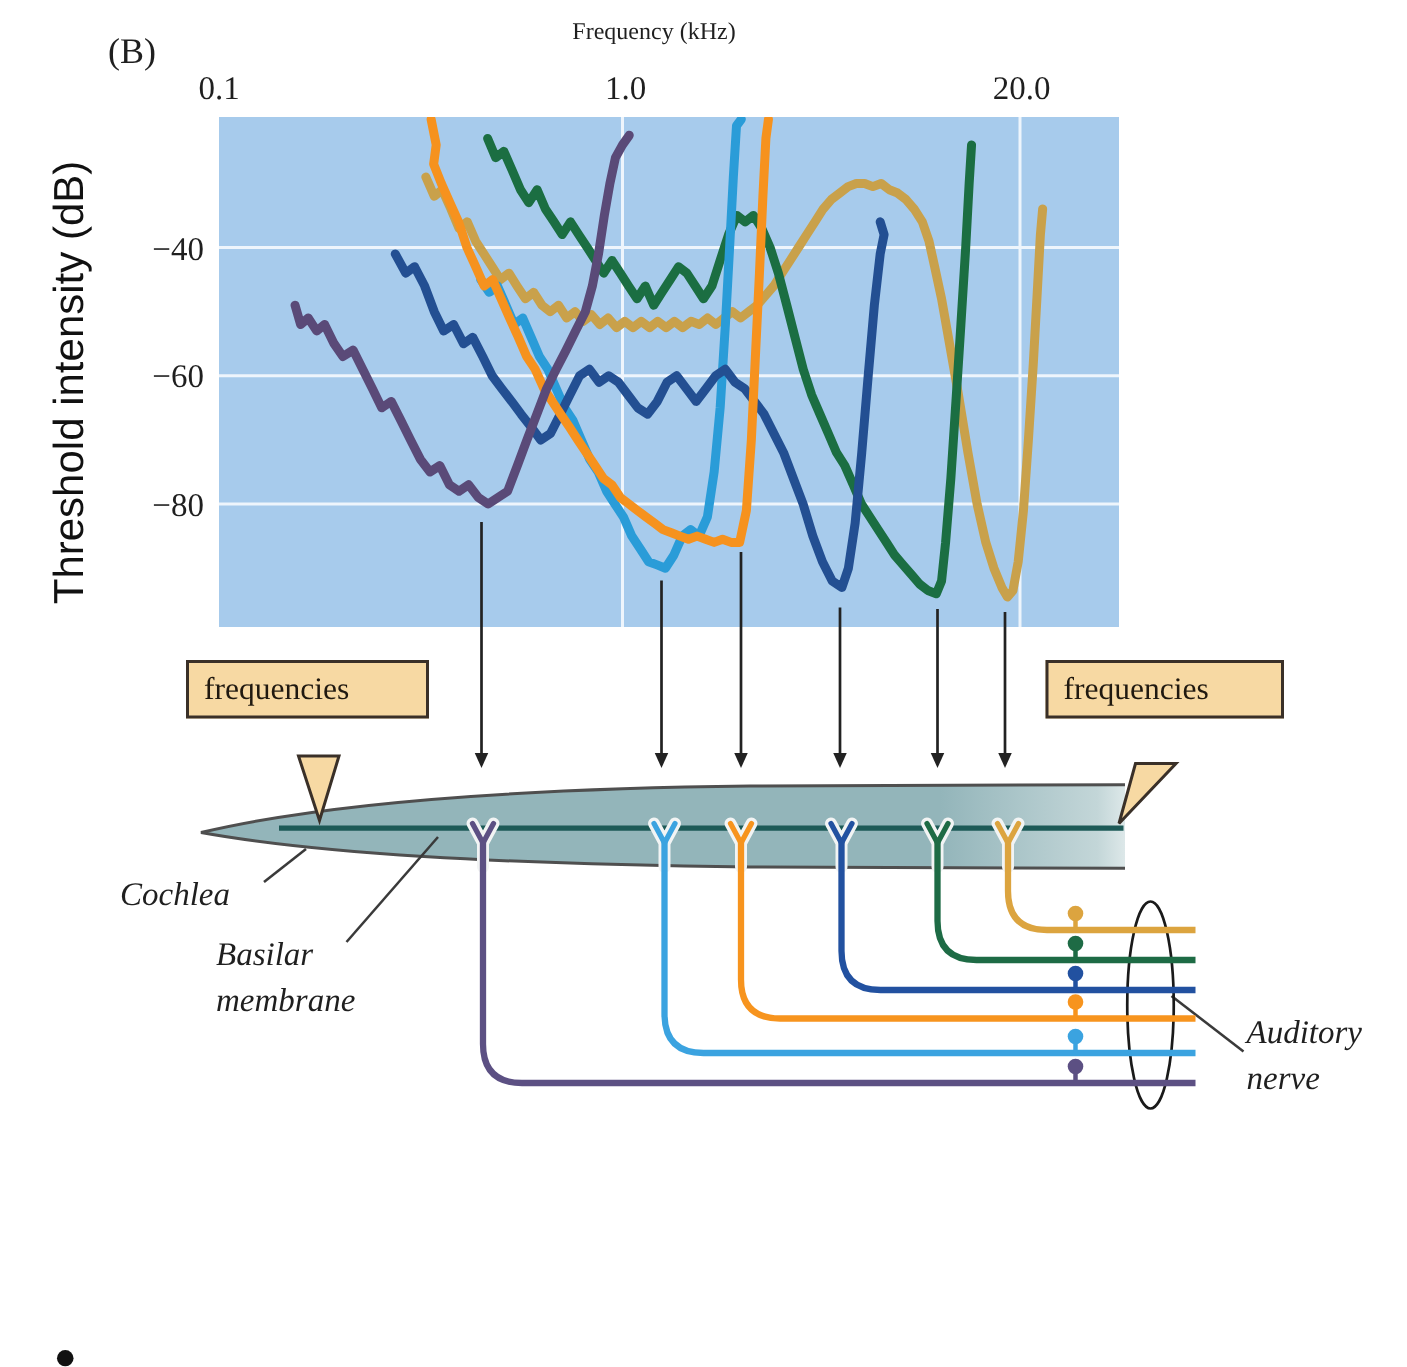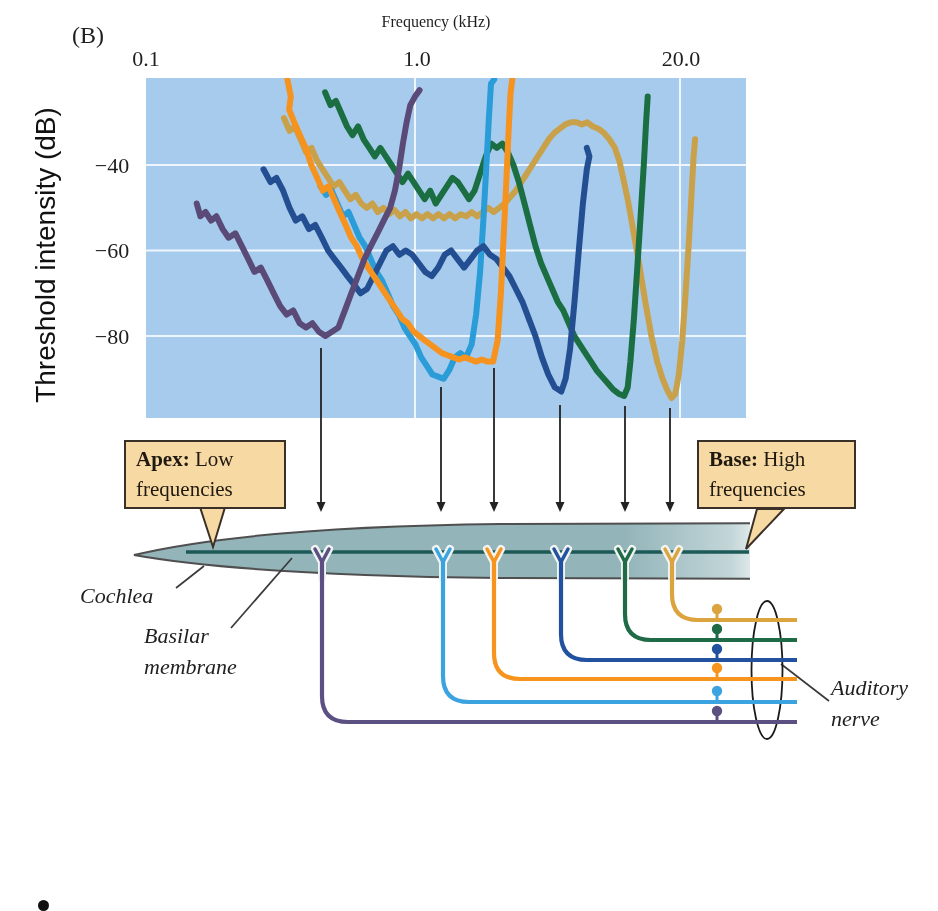--- a/index.html
+++ b/index.html
@@ -6,21 +6,21 @@
   body{width:938px;height:911px;position:relative;background:#ffffff;overflow:hidden;
        font-family:"Liberation Serif", serif;}
   #gfx{position:absolute;left:0;top:0;z-index:1;}
   .txt{position:absolute;z-index:2;color:#1f1f1f;white-space:nowrap;}
   .fig-label{left:72px;top:22px;font-size:24px;}
   .x-title{left:436px;top:13px;font-size:16px;transform:translateX(-50%);}
   .y-title{left:46px;top:255px;font-size:28px;color:#111;
            font-family:"Liberation Sans", sans-serif;
            transform:translate(-50%,-50%) rotate(-90deg);}
   .xtick{top:46px;font-size:22px;transform:translateX(-50%);}
-  .ytick{left:88px;width:48px;text-align:center;font-size:22px;}
+  .ytick{left:88px;width:48px;text-align:right;font-size:22px;}
   .callout{position:absolute;z-index:2;background:#f7d9a3;border:2px solid #3a3028;
            padding:2px 10px 3px 10px;font-size:21px;line-height:30px;color:#201910;}
   .callout b{font-weight:bold;}
   .diag-label{font-size:22px;line-height:31px;font-style:italic;}
   .bullet{position:absolute;left:38px;top:900px;width:11px;height:11px;border-radius:50%;
           background:#111;z-index:2;}
 </style>
 </head>
 <body>
 
@@ -126,26 +126,24 @@
 
 <div class="txt xtick" style="left:146px;text-align:center;">0.1</div>
 <div class="txt xtick" style="left:417px;">1.0</div>
 <div class="txt xtick" style="left:681px;">20.0</div>
 
 <div class="txt ytick" style="top:153px;">−40</div>
 <div class="txt ytick" style="top:238px;">−60</div>
 <div class="txt ytick" style="top:324px;">−80</div>
 
 <div class="callout" style="left:124px;top:440px;width:138px;">
-  <div><b>Apex:</b><span>&nbsp;Low</span></div>
   <div>frequencies</div>
 </div>
 
 <div class="callout" style="left:697px;top:440px;width:135px;">
-  <div><b>Base:</b><span>&nbsp;High</span></div>
   <div>frequencies</div>
 </div>
 
 <div class="txt diag-label" style="left:80px;top:580px;">Cochlea</div>
 <div class="txt diag-label" style="left:144px;top:620px;">
   <div>Basilar</div>
   <div>membrane</div>
 </div>
 <div class="txt diag-label" style="left:831px;top:672px;">
   <div>Auditory</div>

